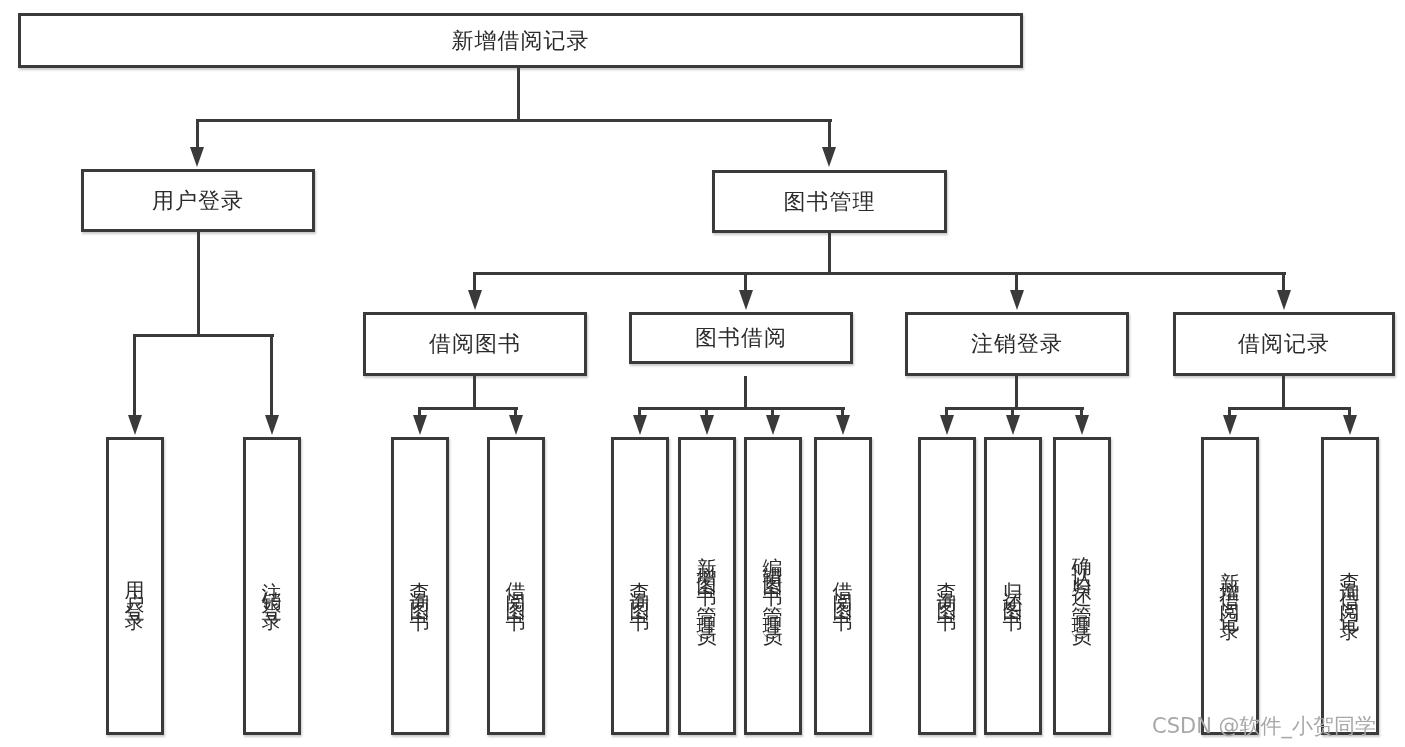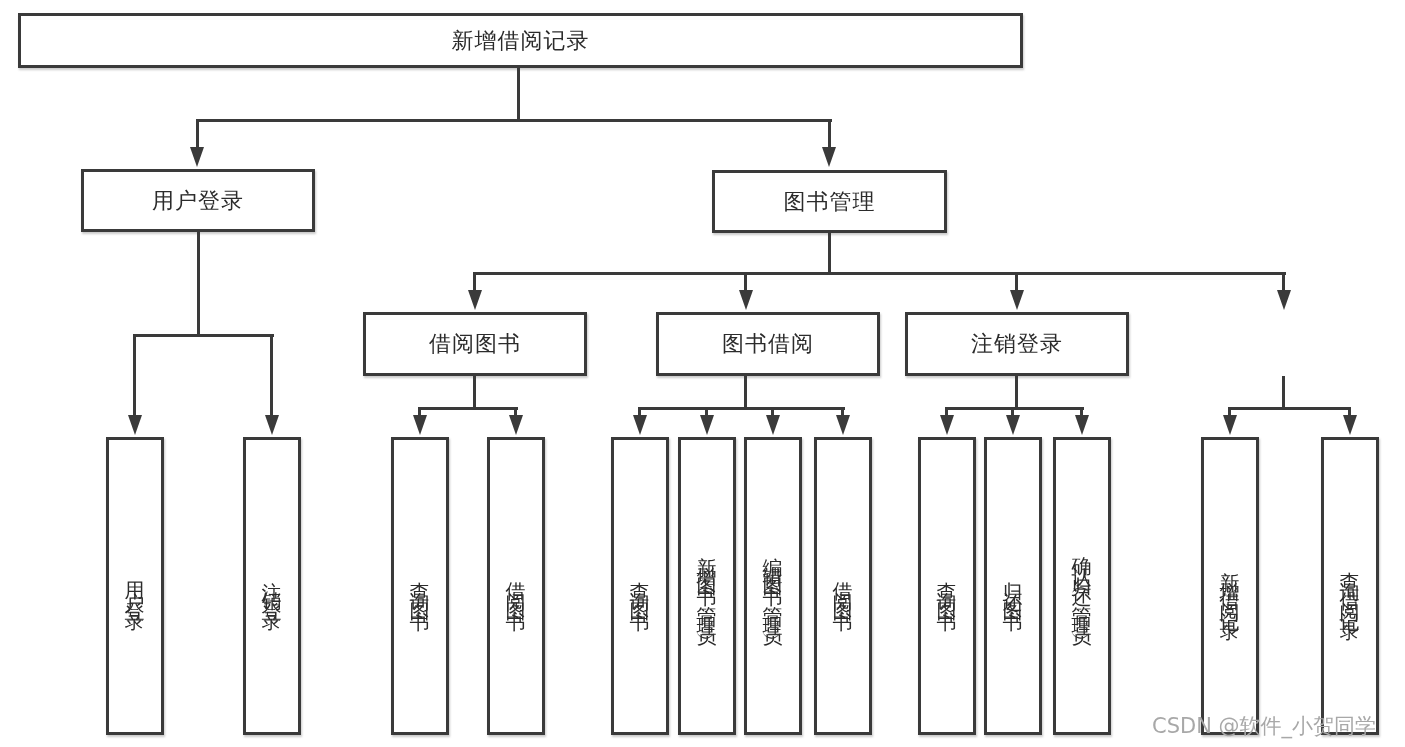--- a/index.html
+++ b/index.html
@@ -84,25 +84,28 @@
   <div class="vline" style="left:744px;top:272px;height:20px"></div>
   <div class="arrow" style="left:739px;top:290px"></div>
   <div class="vline" style="left:1015px;top:272px;height:20px"></div>
   <div class="arrow" style="left:1010px;top:290px"></div>
   <div class="vline" style="left:1282px;top:272px;height:20px"></div>
   <div class="arrow" style="left:1277px;top:290px"></div>
 
   <div class="box" style="left:363px;top:312px;width:224px;height:64px">
     <span class="lbl">借阅图书</span>
   </div>
-  <div class="box" style="left:656px;top:312px;width:224px;height:64px">
+  <div class="box" style="left:629px;top:312px;width:224px;height:52px">
     <span class="lbl">图书借阅</span>
   </div>
   <div class="box" style="left:905px;top:312px;width:224px;height:64px">
     <span class="lbl">注销登录</span>
+  </div>
+  <div class="box" style="left:1173px;top:312px;width:222px;height:64px">
+    <span class="lbl">借阅记录</span>
   </div>
 
   <div class="vline" style="left:473px;top:376px;height:32px"></div>
   <div class="hline" style="left:418px;top:407px;width:100px"></div>
   <div class="vline" style="left:418px;top:407px;height:12px"></div>
   <div class="arrow" style="left:413px;top:415px"></div>
   <div class="vline" style="left:514px;top:407px;height:12px"></div>
   <div class="arrow" style="left:509px;top:415px"></div>
 
   <div class="vline" style="left:744px;top:376px;height:32px"></div>

